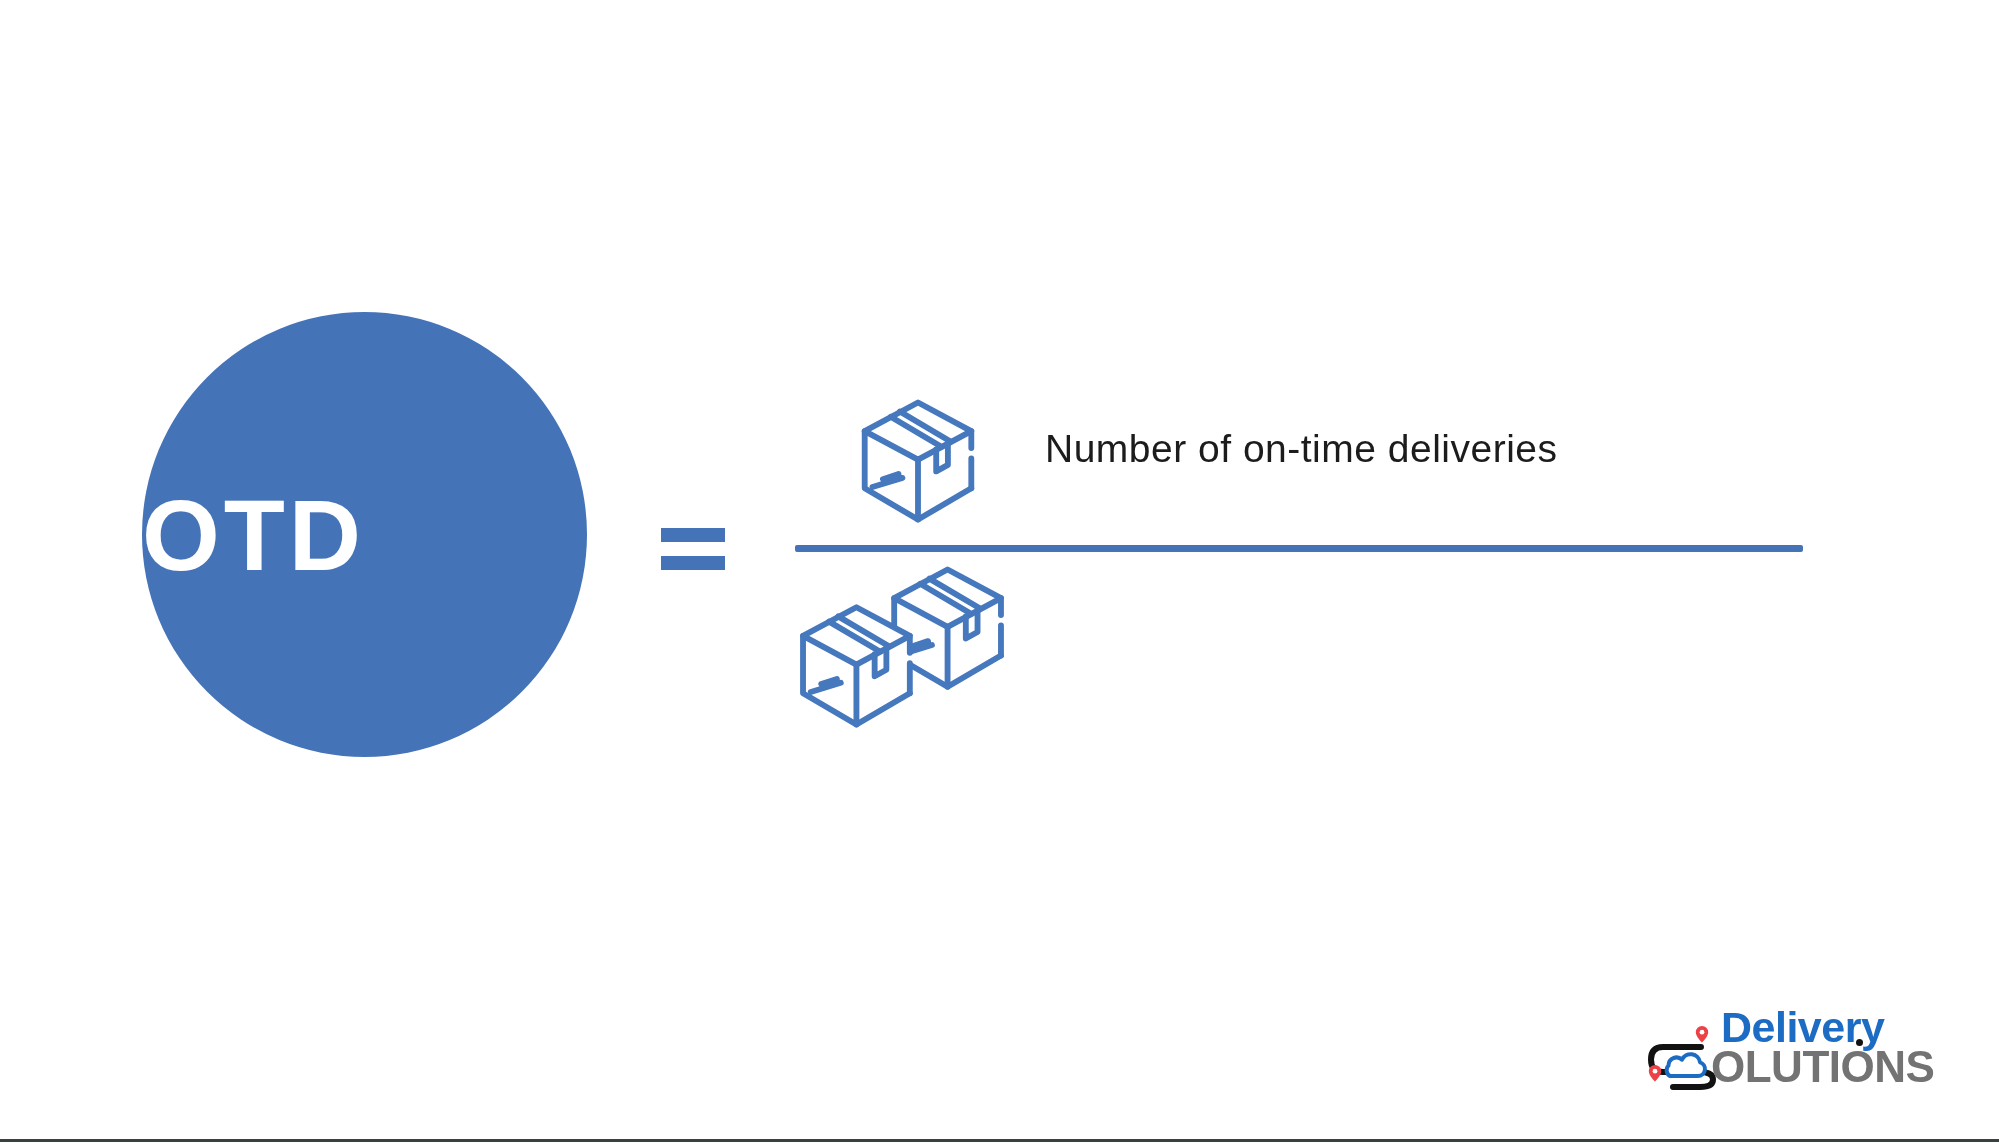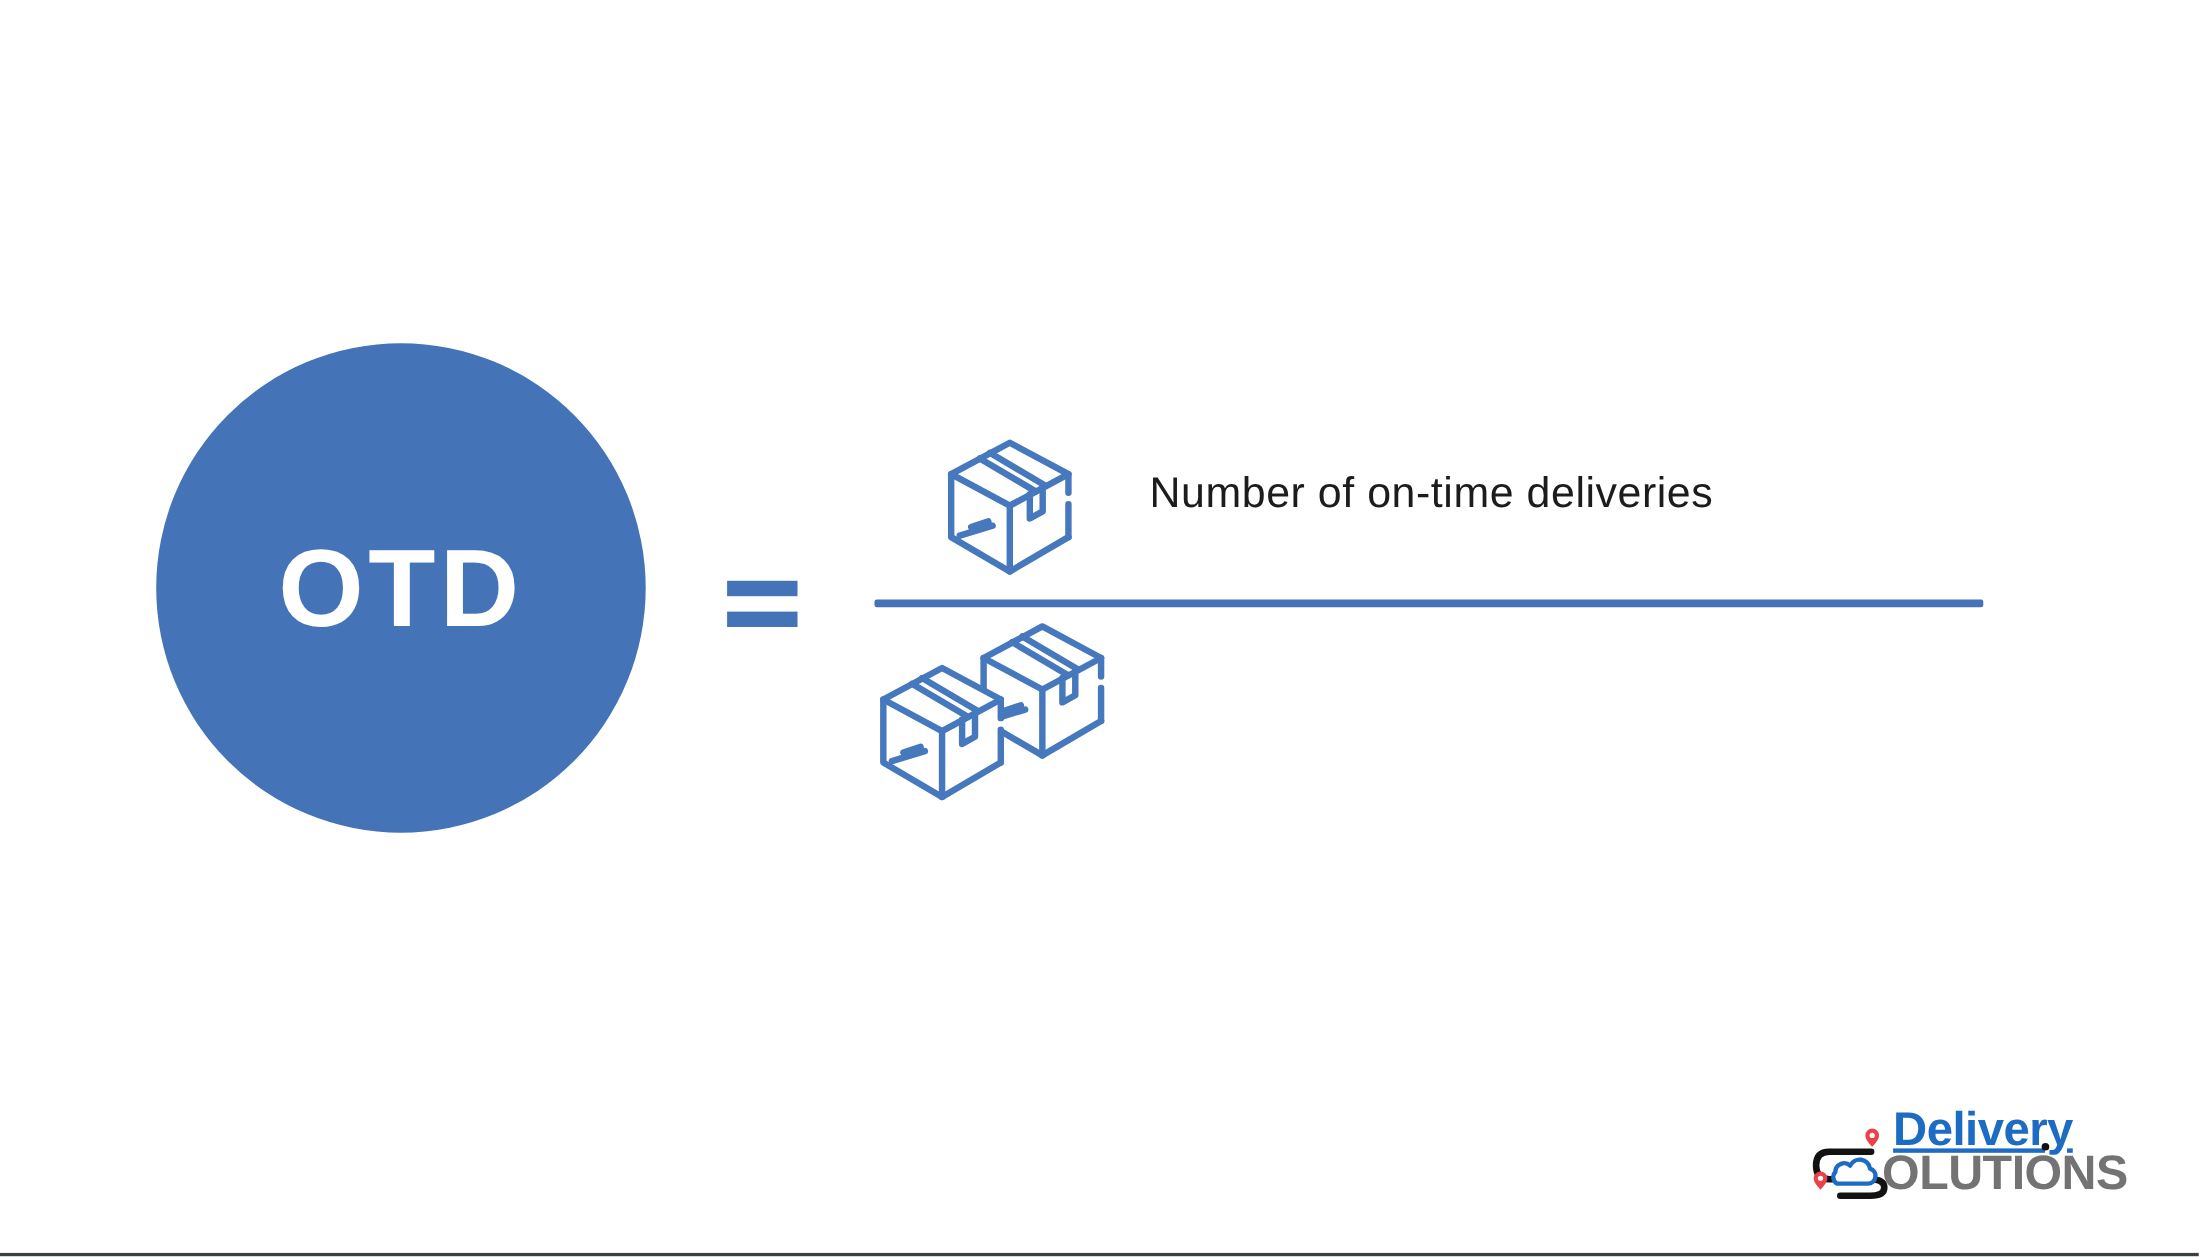--- a/index.html
+++ b/index.html
@@ -8,21 +8,21 @@
     width:1999px;height:1143px;
     background:#ffffff;
     overflow:hidden;
     font-family:"Liberation Sans", sans-serif;
   }
   
   .otd-circle{
     position:absolute;left:142px;top:312px;
     width:445px;height:445px;border-radius:50%;
     background:#4473B8;
-    display:flex;align-items:center;justify-content:center;
+    display:flex;align-items:center;
   }
   .otd-circle .acronym{
     color:#ffffff;font-size:100px;font-weight:bold;
     letter-spacing:4px;line-height:1;
   }
   
   .equals{position:absolute;left:661px;top:528px;width:64px;height:42px;}
   .equals .bar{position:absolute;left:0;width:64px;height:14px;background:#4473B8;}
   .equals .bar.b1{top:0;}
   .equals .bar.b2{top:28px;}
@@ -39,21 +39,21 @@
     letter-spacing:0.5px;white-space:nowrap;
   }
   .num-text{left:1045px;top:429px;}
   .den-text{left:1056px;top:605px;}
   
   .logo{position:absolute;left:1645px;top:1010px;width:310px;height:100px;}
   .logo svg.route{position:absolute;left:0;top:14px;}
   .logo .word-top{
     position:absolute;left:76px;top:-4px;
     font-size:43px;font-weight:bold;color:#1D6CC4;
-    letter-spacing:-0.5px;line-height:1;white-space:nowrap;text-decoration:underline;
+    letter-spacing:-0.5px;line-height:1;white-space:nowrap;
   }
   .logo .word-bottom{
     position:absolute;left:66px;top:35px;
     font-size:44px;font-weight:bold;color:#737373;
     letter-spacing:-0.5px;line-height:1;white-space:nowrap;
   }
   .logo .o-dot{
     position:absolute;left:211px;top:29px;
     width:7px;height:7px;border-radius:50%;background:#121212;
   }

